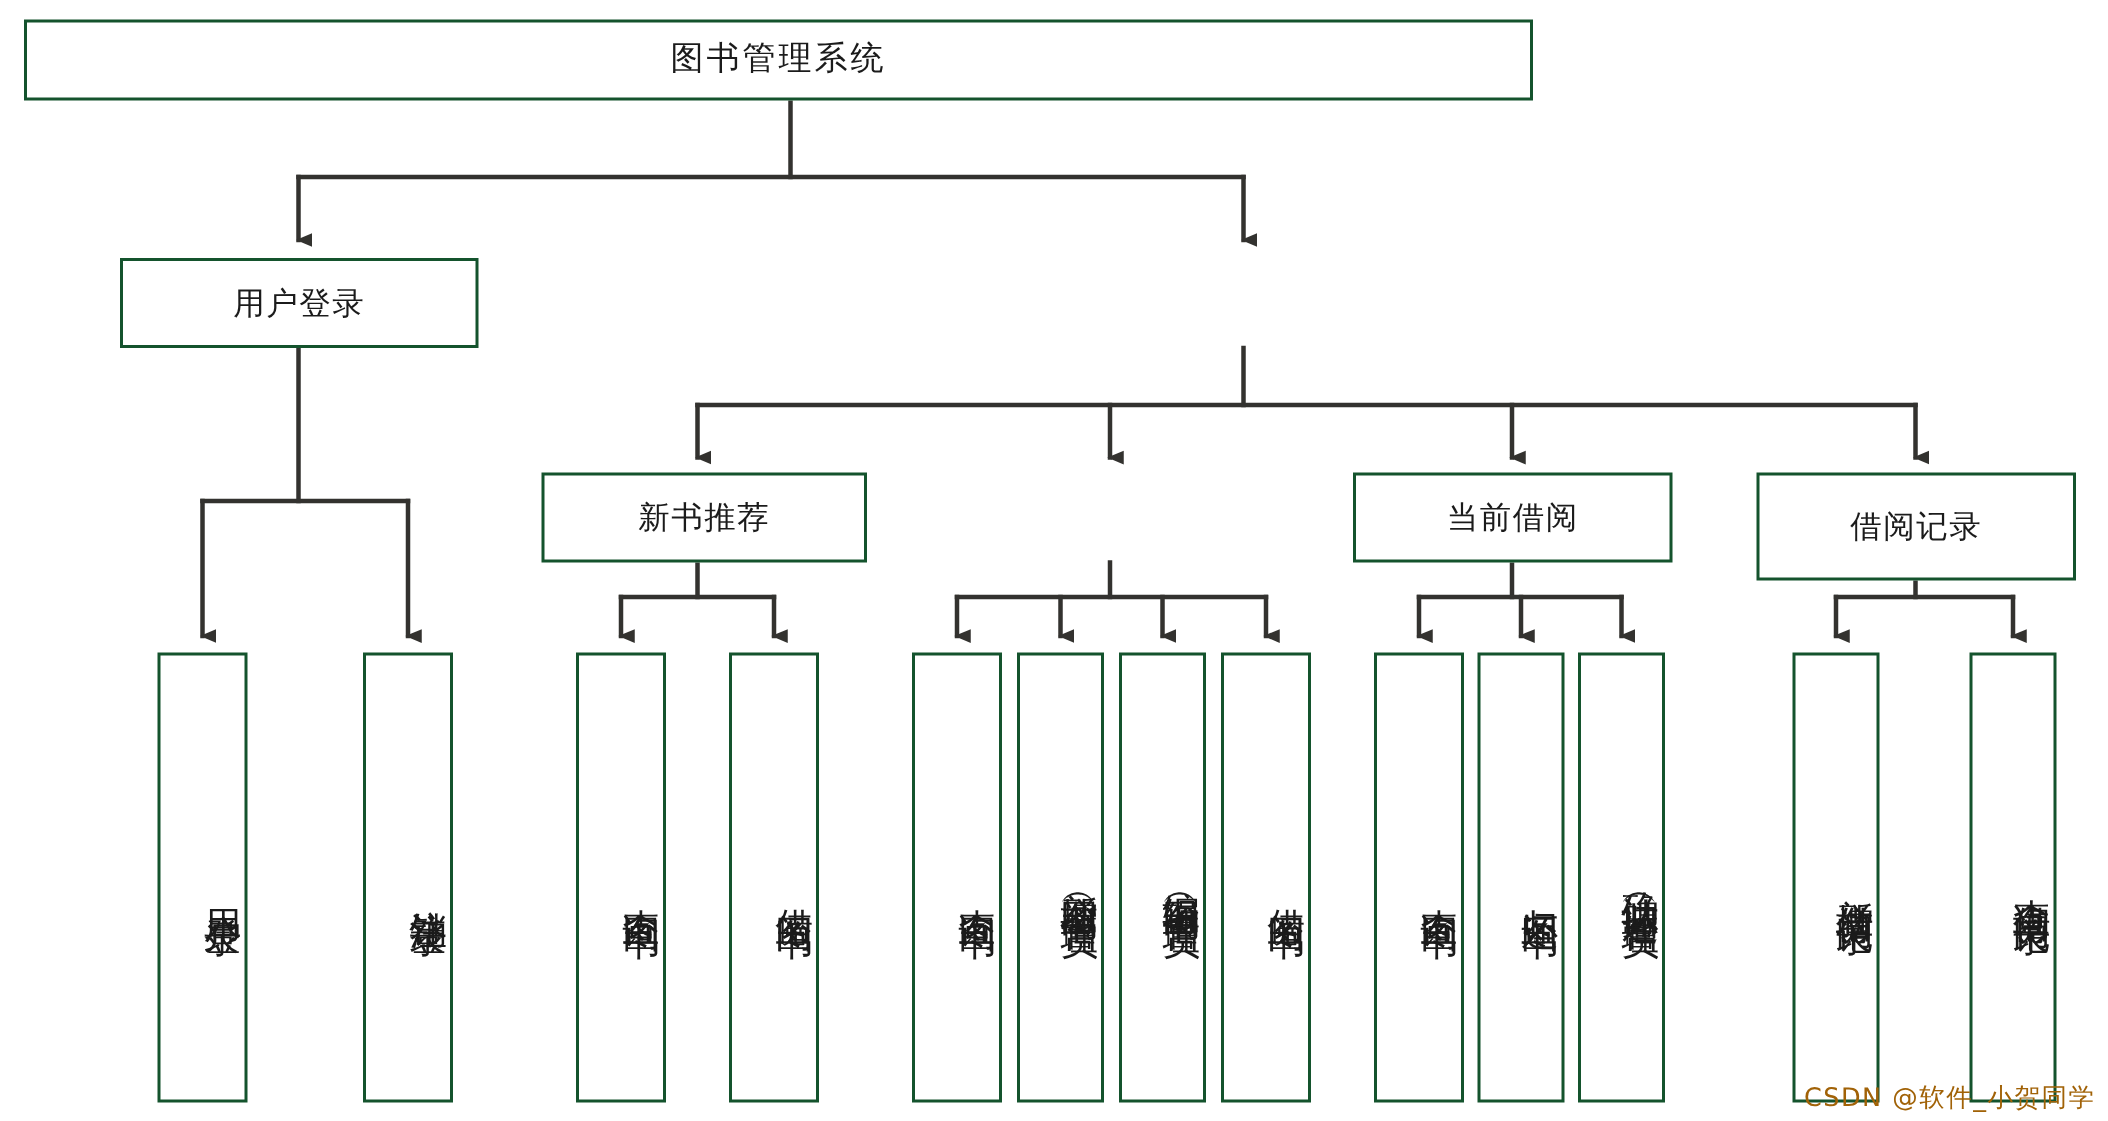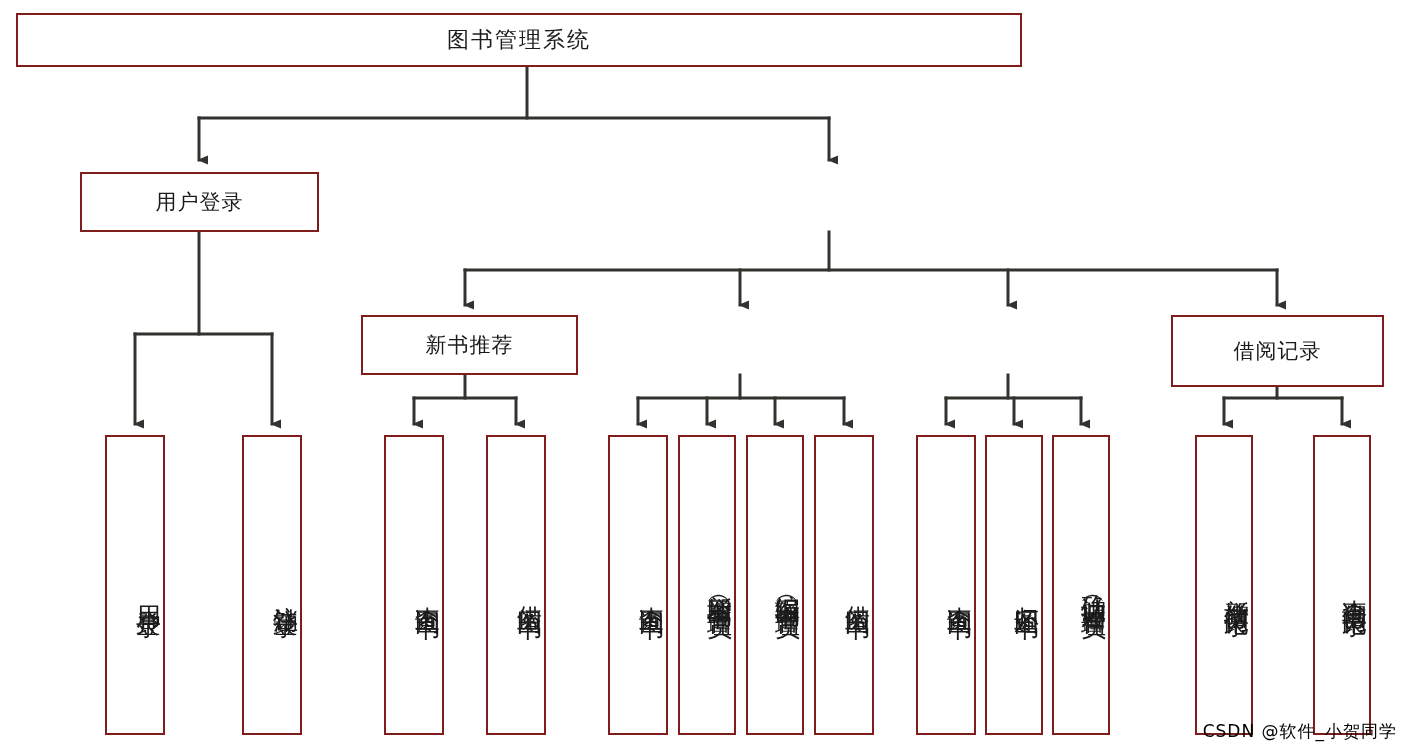--- a/index.html
+++ b/index.html
@@ -15,21 +15,21 @@
     position:absolute;left:0;top:0;width:1405px;height:747px;
   }
   
   .layer{position:absolute;left:0;top:0;width:1405px;height:747px;}
   svg.connectors{position:absolute;left:0;top:0;}
 
   .node{
     position:absolute;
     box-sizing:border-box;
     background:#ffffff;
-    border:2px solid #7f1d1d;
+    border:2px solid #14532d;
     display:flex;
     align-items:center;
     justify-content:center;
     color:#1b1b1b;
     text-align:center;
     line-height:1.18;
   }
   .node.h{
     font-size:21px;
     letter-spacing:1px;
@@ -49,21 +49,21 @@
     padding-top:14px;
   }
   .node.v.tall{
     align-items:flex-start;
     padding-top:6px;
   }
   .watermark{
     position:absolute;
     right:8px;bottom:4px;
     font-size:17px;
-    color:#000000;
+    color:#a16207;
     letter-spacing:1px;
     white-space:nowrap;
     font-family:"DejaVu Sans","Liberation Sans",sans-serif;
   }
 </style>
 </head>
 <body>
 
 <div id="diagram">
 
@@ -117,20 +117,21 @@
     </g>
   </svg>
 
   <div class="layer">
 
     <div class="node title" style="left:16px;top:13px;width:1006px;height:54px;">图书管理系统</div>
 
     <div class="node h" style="left:80px;top:172px;width:239px;height:60px;">用户登录</div>
 
     <div class="node h" style="left:361px;top:315px;width:217px;height:60px;">新书推荐</div>
+    <div class="node h" style="left:902px;top:315px;width:213px;height:60px;">当前借阅</div>
     <div class="node h" style="left:1171px;top:315px;width:213px;height:72px;">借阅记录</div>
 
     <div class="node v" style="left:105px;top:435px;width:60px;height:300px;">用户登录</div>
     <div class="node v" style="left:242px;top:435px;width:60px;height:300px;">注销登录</div>
 
     <div class="node v" style="left:384px;top:435px;width:60px;height:300px;">查询图书</div>
     <div class="node v" style="left:486px;top:435px;width:60px;height:300px;">借阅图书</div>
 
     <div class="node v" style="left:608px;top:435px;width:60px;height:300px;">查询图书</div>
     <div class="node v tall" style="left:678px;top:435px;width:58px;height:300px;">新增图书（管理员）</div>

